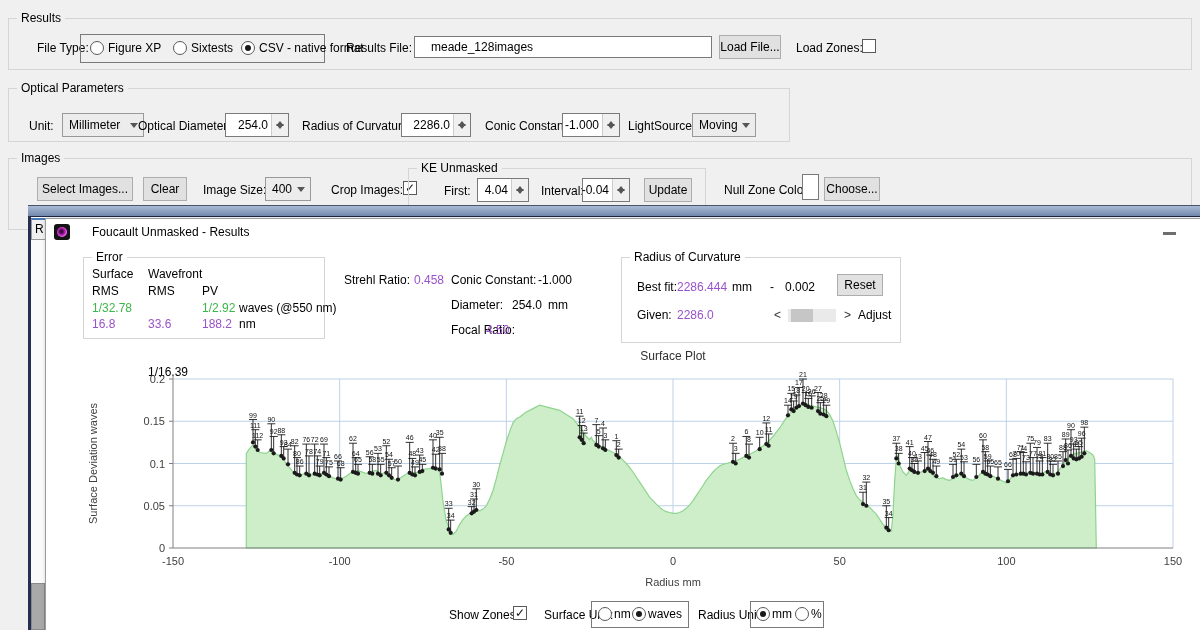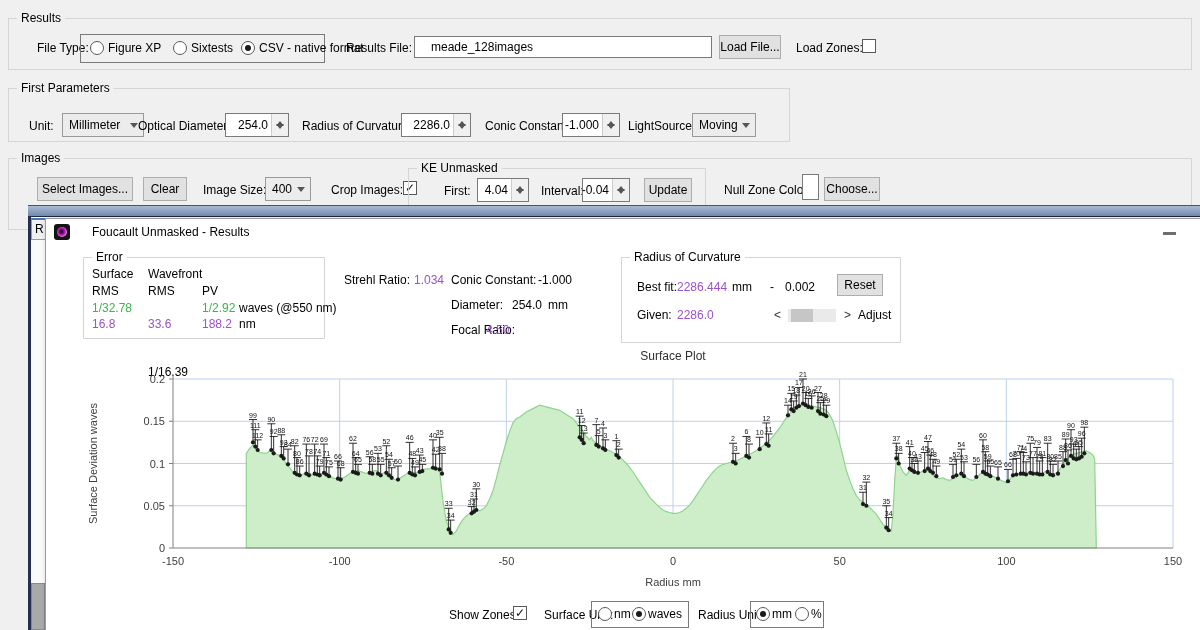--- a/index.html
+++ b/index.html
@@ -66,21 +66,21 @@
     <span class="lbl" style="left:178px;top:6px">CSV - native format</span>
   </div>
   <span class="lbl" style="left:337px;top:22px">Results File:</span>
   <input class="tb" style="left: 405px; top: 17px; width: 298px; height: 22px;" value="meade_128images">
   <div class="wbtn" style="left:710px;top:16px;width:62px;height:24px">Load File...</div>
   <span class="lbl" style="left:787px;top:22px">Load Zones:</span>
   <span class="cb" style="left:853px;top:20px"></span>
 </div>
 
 <div class="grp" style="left:8px;top:88px;width:780px;height:52px">
-  <span class="grp-label">First Parameters</span>
+  <span class="grp-label">Optical Parameters</span>
   <span class="lbl" style="left:20px;top:30px">Unit:</span>
   <div class="combo" style="left:53px;top:24px;width:82px">
     <span class="cval">Millimeter</span>
     <span class="chev"></span>
   </div>
   <span class="lbl" style="left:129px;top:30px">Optical Diameter:</span>
   <div class="spin" style="left:216px;top:24px;width:64px">
     <span class="sval">254.0</span>
     <span class="sbtns">
         <span class="up"></span>
@@ -173,21 +173,21 @@
     <span class="lbl" style="left: 64px; top: 59px; color: #000000; margin-top: 48px;">1/16.39</span>
     <span class="lbl" style="left: 118px; top: 43px; color: rgb(60, 181, 74);">1/2.92</span>
     <span class="lbl" style="left:155px;top:43px">waves (@550 nm)</span>
     <span class="lbl" style="left: 8px; top: 59px; color: rgb(154, 82, 201); text-align: center;">16.8</span>
     <span class="lbl" style="left: 64px; top: 59px; color: rgb(154, 82, 201);">33.6</span>
     <span class="lbl" style="left: 118px; top: 59px; color: rgb(154, 82, 201);">188.2</span>
     <span class="lbl" style="left:155px;top:59px">nm</span>
   </div>
 
   <span class="lbl" style="left:298px;top:54px">Strehl Ratio:</span>
-  <span class="lbl" style="left: 368px; top: 54px; color: rgb(154, 82, 201);">1.034</span>
+  <span class="lbl" style="left: 368px; top: 54px; color: rgb(154, 82, 201);">0.458</span>
   <span class="lbl" style="left:405px;top:54px">Conic Constant:</span>
   <span class="lbl" style="left:492px;top:54px">-1.000</span>
   <span class="lbl" style="left:405px;top:79px">Diameter:</span>
   <span class="lbl" style="left:466px;top:79px">254.0</span>
   <span class="lbl" style="left:502px;top:79px">mm</span>
   <span class="lbl" style="left:405px;top:104px">Focal Ratio:</span>
   <span class="lbl" style="left: 440px; top: 104px; color: rgb(154, 82, 201);">4.50</span>
 
   <div class="grp" style="left:575px;top:38px;width:278px;height:84px">
     <span class="grp-label white">Radius of Curvature</span>

